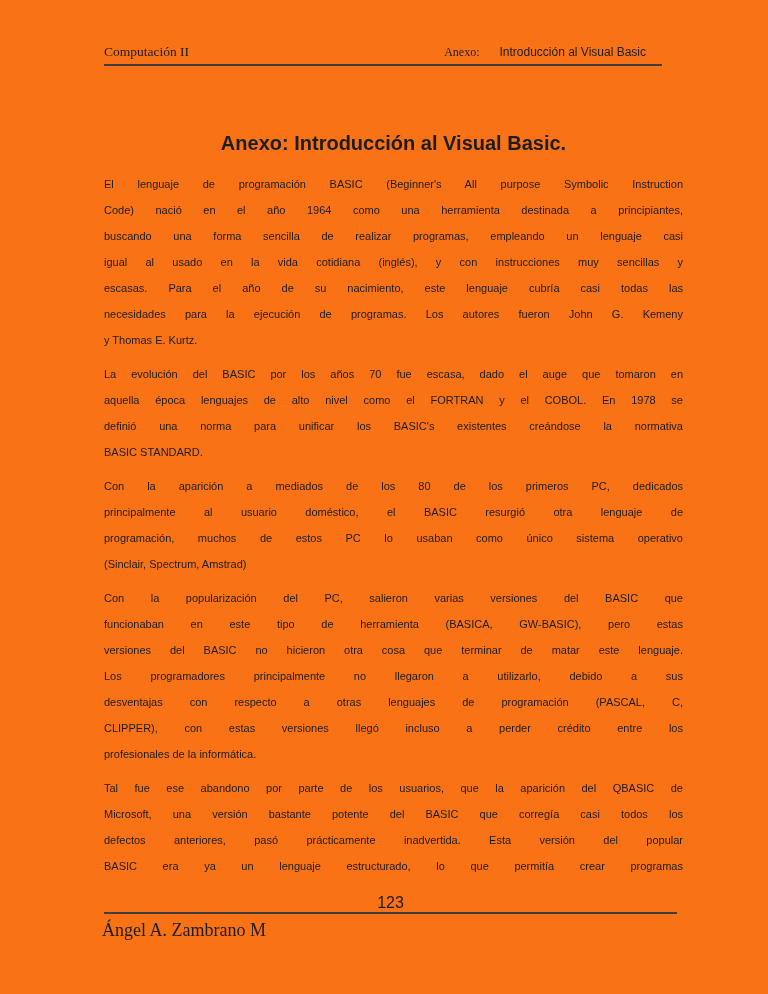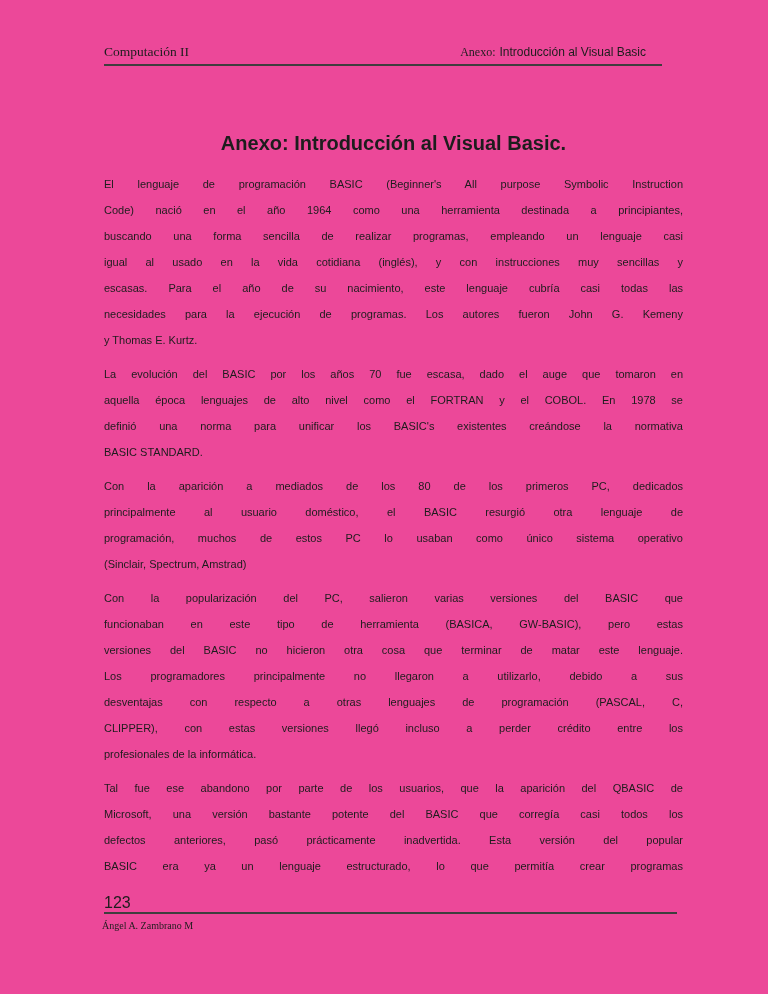--- a/index.html
+++ b/index.html
@@ -1,39 +1,39 @@
 <!DOCTYPE html>
 <html><head>
 <meta charset="utf-8">
 <style>
   html, body { margin: 0; padding: 0; background: #ffffff; }
   .page {
     position: relative;
     width: 768px;
     height: 994px;
-    background: #ec4899;
+    background: #f97316;
     font-family: "Liberation Sans", sans-serif;
     color: #1d1d1d;
     overflow: hidden;
   }
   .serif { font-family: "Liberation Serif", serif; }
 
   
   .header {
     position: absolute;
     left: 104px;
     top: 44px;
     width: 558px;
     display: flex;
     justify-content: space-between;
     align-items: baseline;
   }
   .header-left { font-size: 13.5px; }
   .header-right { font-size: 12px; padding-right: 16px; }
-  .header-right .prefix { margin-right: 4px; }
+  .header-right .prefix { margin-right: 20px; }
   .rule {
     position: absolute;
     left: 104px;
     height: 2px;
     background: #3e3e3e;
   }
   .header-rule { top: 64px; width: 558px; }
 
   
   .content {
@@ -61,29 +61,29 @@
   }
   .line.last { text-align-last: left; }
 
   
   .footer-rule { top: 912px; width: 573px; }
   .page-number {
     position: absolute;
     left: 104px;
     top: 894px;
     width: 573px;
-    text-align: left;
+    text-align: center;
     font-size: 16px;
     line-height: 18px;
   }
   .footer-author {
     position: absolute;
     left: 102px;
     top: 920px;
-    font-size: 10px;
+    font-size: 18px;
   }
 </style>
 </head>
 <body>
 
 <div class="page">
 
   <div class="header">
     <span class="header-left serif">Computación II</span>
     <span class="header-right">

